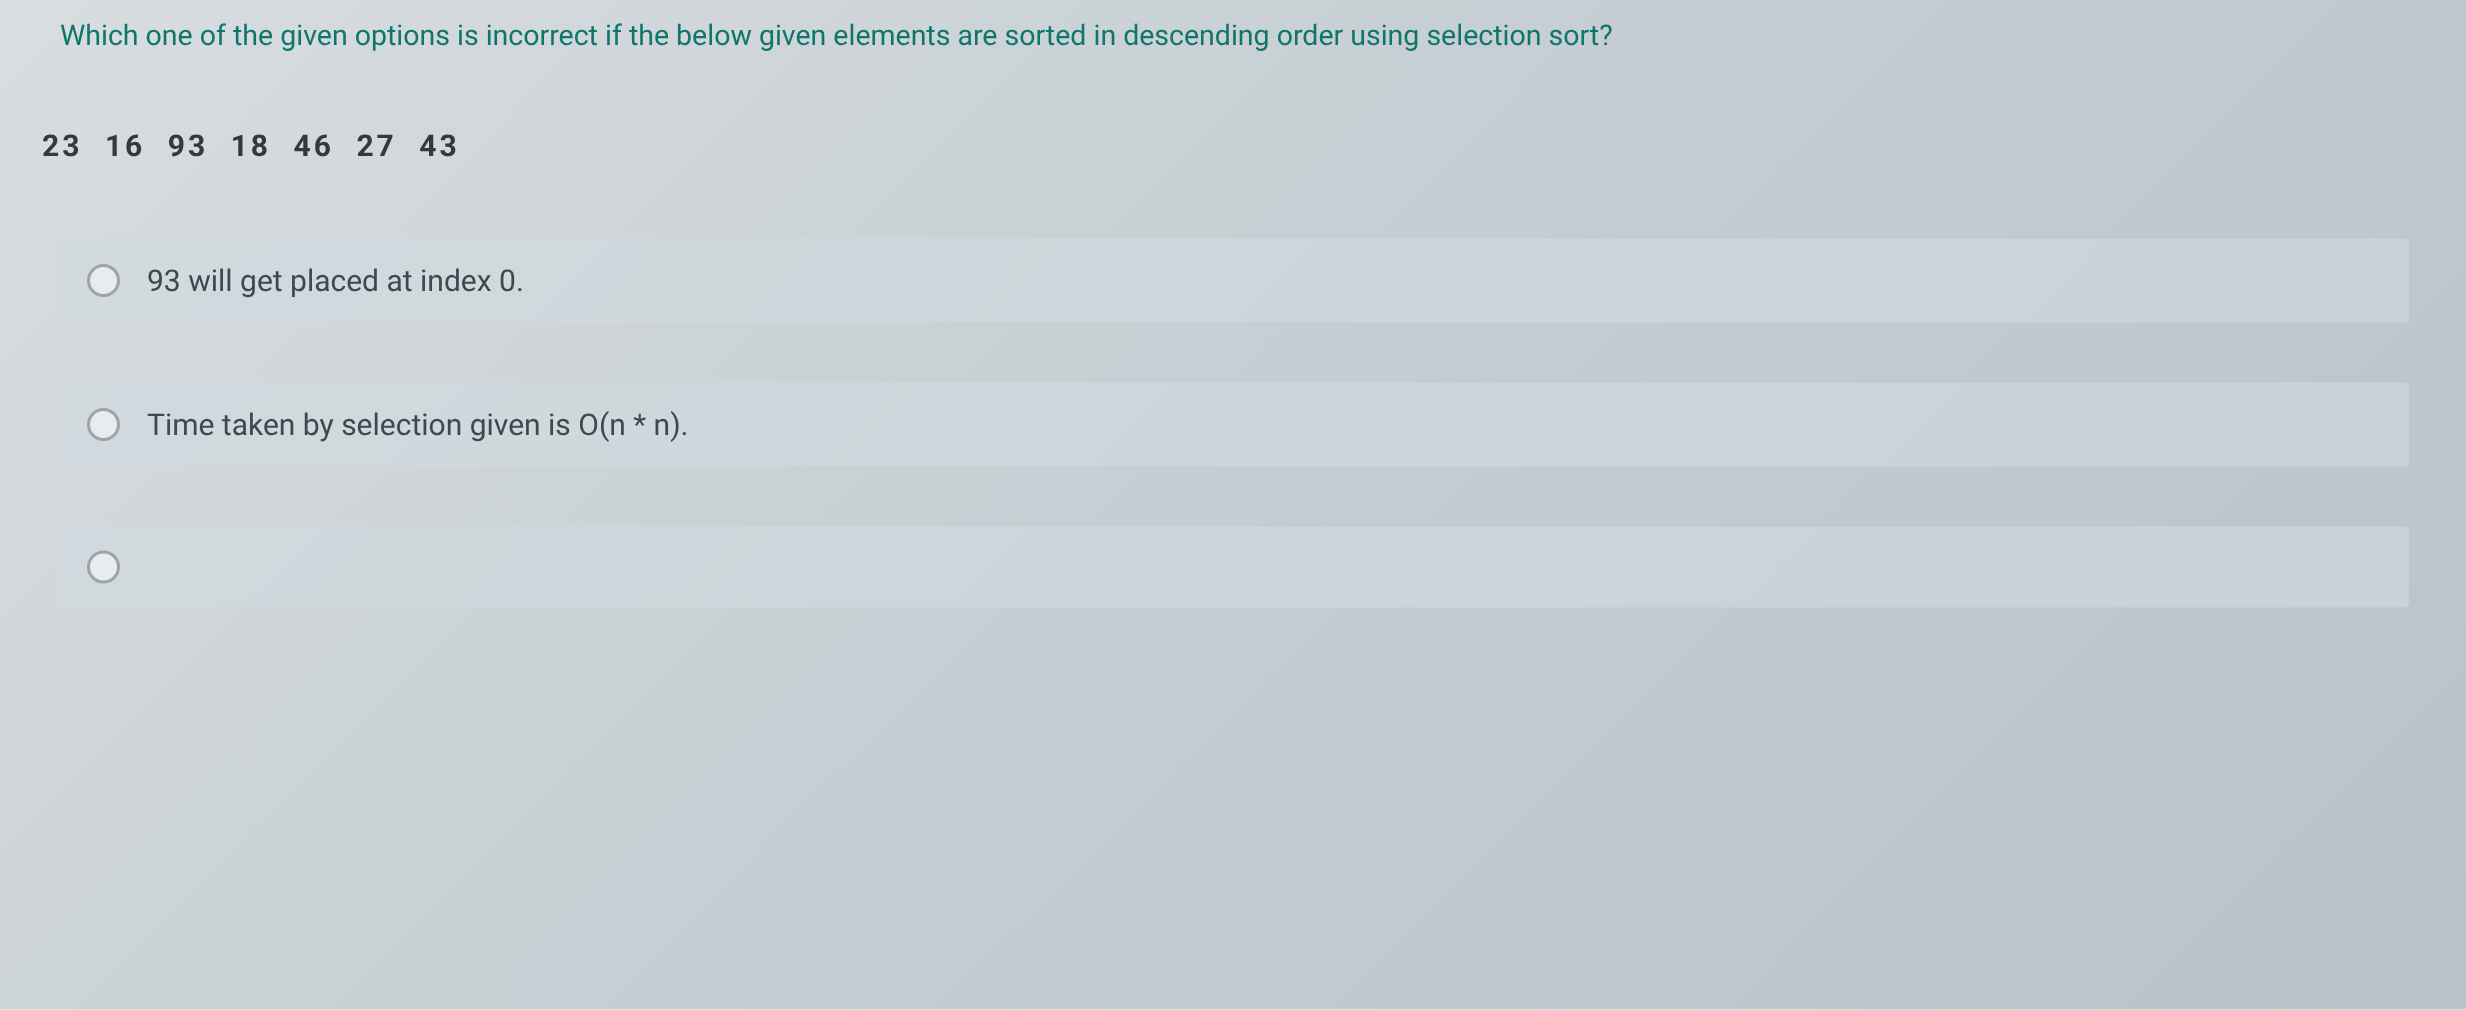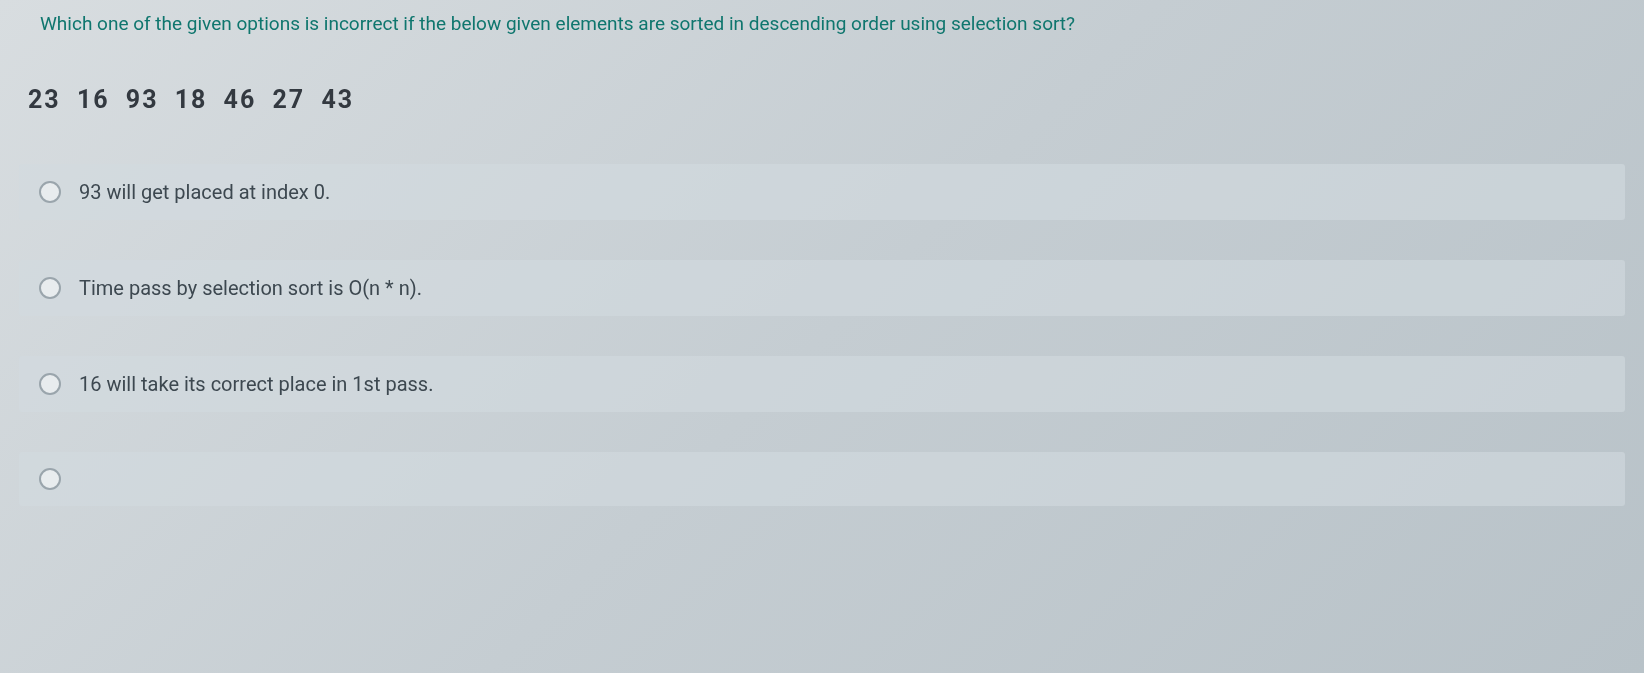--- a/index.html
+++ b/index.html
@@ -20,31 +20,31 @@
     .question-text {
       color: #0f766e;
       font-size: 19px;
       font-weight: 400;
       padding: 10px 40px 0 40px;
       line-height: 1.5;
     }
     
     .data-sequence {
       color: #333940;
-      font-size: 25px;
+      font-size: 20px;
       font-weight: 700;
       padding: 0 28px;
       margin-top: 46px;
       letter-spacing: 2px;
       word-spacing: 8px;
     }
     
     .options-container {
       margin-top: 50px;
-      padding: 0 19px;
+      padding: 0 38px;
     }
     
     .option-row {
       background: rgba(210, 218, 223, 0.6);
       border-radius: 3px;
       padding: 16px 20px;
       margin-bottom: 40px;
       display: flex;
       align-items: center;
       gap: 18px;
@@ -75,25 +75,21 @@
 
 <div class="options-container">
 
   <div class="option-row">
     <div class="radio-button"></div>
     <span class="option-text">93 will get placed at index 0.</span>
   </div>
 
   <div class="option-row">
     <div class="radio-button"></div>
-    <span class="option-text">Time pass by selection sort is O(n * n).</span>
+    <span class="option-text">Time taken by selection given is O(n * n).</span>
   </div>
 
-  <div class="option-row">
-    <div class="radio-button"></div>
-    <span class="option-text">16 will take its correct place in 1st pass.</span>
-  </div>
 
   <div class="option-row">
     <div class="radio-button"></div>
   </div>
 
 </div>
 
 </body></html>

